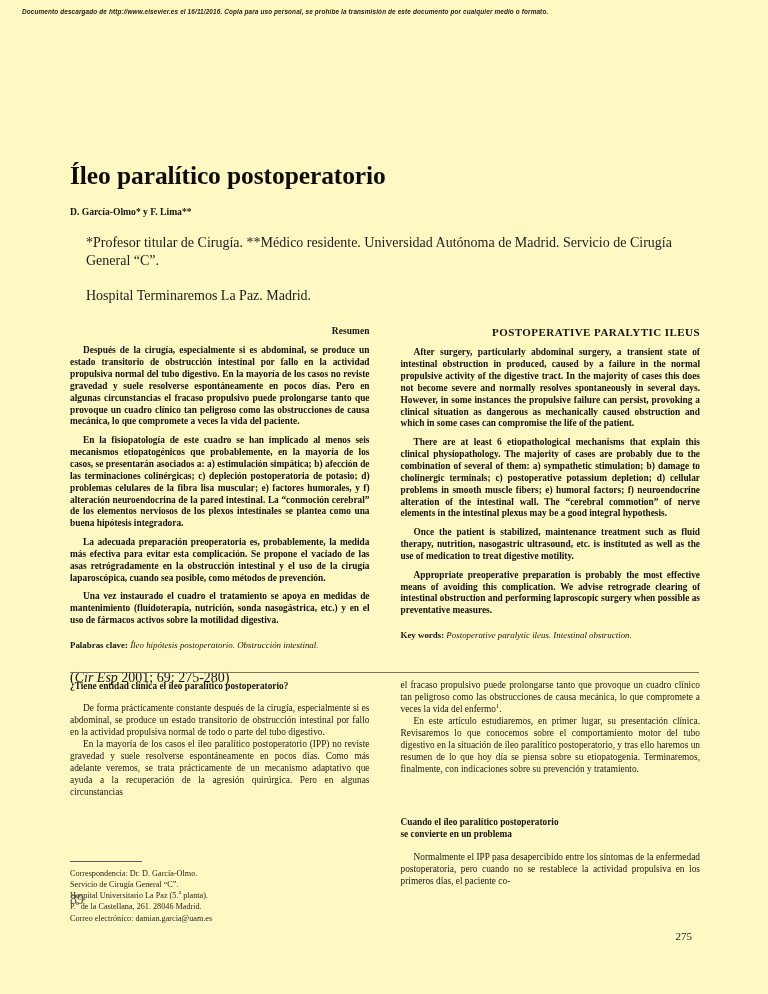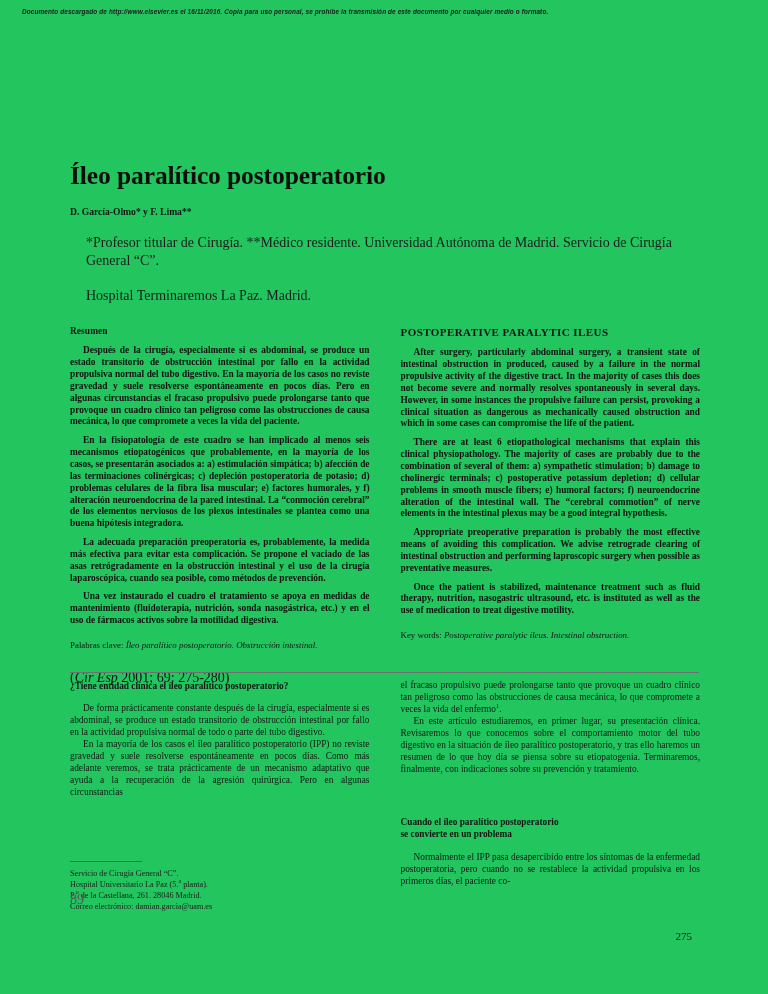--- a/index.html
+++ b/index.html
@@ -13,21 +13,21 @@
     height: 994px;
     position: relative;
     font-family: "Liberation Serif", "DejaVu Serif", serif;
     color: #141414;
     overflow: hidden;
   }
 
   .page {
     position: absolute;
     inset: 0;
-    background: #22c55e;
+    background: #fef9c3;
   }
 
   
   .download-banner {
     position: absolute;
     top: 8px;
     left: 22px;
     right: 22px;
     font-family: "Liberation Sans", "DejaVu Sans", sans-serif;
     font-style: italic;
@@ -77,20 +77,21 @@
   }
   .abs-col {
     width: 300px;
   }
 
   .abs-heading {
     font-size: 9.4px;
     font-weight: bold;
     margin: 0 0 9px 0;
     letter-spacing: 0.01em;
+    text-align: right;
   }
   .abs-heading.en {
     font-size: 11px;
     letter-spacing: 0.04em;
   }
 
   .abs-p {
     font-size: 9.35px;
     font-weight: bold;
     line-height: 1.268;
@@ -101,21 +102,21 @@
     hyphens: manual;
     color: #111111;
   }
   .abs-p + .abs-p { margin-top: 7px; }
 
   .keywords {
     font-size: 8.9px;
     margin: 13px 0 0 0;
     line-height: 1.3;
   }
-  .keywords b { font-weight: normal; }
+  .keywords b { font-weight: bold; }
   .keywords i { font-style: italic; font-family: Liberation Serif, serif; }
 
   .citation {
     font-size: 14px;
     margin: 17px 0 0 0;
     line-height: 1.3;
   }
   .citation i { font-style: italic; }
 
   
@@ -218,33 +219,33 @@
       <div class="abs-col">
         <p class="abs-heading">Resumen</p>
 
         <p class="abs-p">Después de la cirugía, especialmente si es abdominal, se produce un estado transitorio de obstrucción intestinal por fallo en la actividad propulsiva normal del tubo digestivo. En la mayoría de los casos no reviste gravedad y suele resolverse espontáneamente en pocos días. Pero en algunas circunstancias el fracaso propulsivo puede prolongarse tanto que provoque un cuadro clínico tan peligroso como las obstrucciones de causa mecánica, lo que compromete a veces la vida del paciente.</p>
         <p class="abs-p">En la fisiopatología de este cuadro se han implicado al menos seis mecanismos etiopatogénicos que probablemente, en la mayoría de los casos, se presentarán asociados a: a) estimulación simpática; b) afección de las terminaciones colinérgicas; c) depleción postoperatoria de potasio; d) problemas celulares de la fibra lisa muscular; e) factores humorales, y f) alteración neuroendocrina de la pared intestinal. La “conmoción cerebral” de los elementos nerviosos de los plexos intestinales se plantea como una buena hipótesis integradora.</p>
         <p class="abs-p">La adecuada preparación preoperatoria es, probablemente, la medida más efectiva para evitar esta complicación. Se propone el vaciado de las asas retrógradamente en la obstrucción intestinal y el uso de la cirugía laparoscópica, cuando sea posible, como métodos de prevención.</p>
         <p class="abs-p">Una vez instaurado el cuadro el tratamiento se apoya en medidas de mantenimiento (fluidoterapia, nutrición, sonda nasogástrica, etc.) y en el uso de fármacos activos sobre la motilidad digestiva.</p>
 
         <p class="keywords">
           <b>Palabras clave:</b>
-          <i>Íleo paralítico postoperatorio. Obstrucción intestinal.</i>
+          <i>Íleo hipótesis postoperatorio. Obstrucción intestinal.</i>
         </p>
 
         <p class="citation">(<i>Cir Esp</i> <span>2001; 69: 275-280)</span></p>
       </div>
 
       <div class="abs-col">
         <p class="abs-heading en">POSTOPERATIVE PARALYTIC ILEUS</p>
 
         <p class="abs-p">After surgery, particularly abdominal surgery, a transient state of intestinal obstruction in produced, caused by a failure in the normal propulsive activity of the digestive tract. In the majority of cases this does not become severe and normally resolves spontaneously in several days. However, in some instances the propulsive failure can persist, provoking a clinical situation as dangerous as mechanically caused obstruction and which in some cases can compromise the life of the patient.</p>
         <p class="abs-p">There are at least 6 etiopathological mechanisms that explain this clinical physiopathology. The majority of cases are probably due to the combination of several of them: a) sympathetic stimulation; b) damage to cholinergic terminals; c) postoperative potassium depletion; d) cellular problems in smooth muscle fibers; e) humoral factors; f) neuroendocrine alteration of the intestinal wall. The “cerebral commotion” of nerve elements in the intestinal plexus may be a good integral hypothesis.</p>
+        <p class="abs-p">Once the patient is stabilized, maintenance treatment  such as fluid therapy, nutrition, nasogastric ultrasound, etc. is instituted as well as the use of medication to treat digestive motility.</p>
         <p class="abs-p">Appropriate preoperative preparation is probably the most effective means of avoiding this complication. We advise retrograde clearing of intestinal obstruction and performing laproscopic surgery when possible as preventative measures.</p>
-        <p class="abs-p">Once the patient is stabilized, maintenance treatment  such as fluid therapy, nutrition, nasogastric ultrasound, etc. is instituted as well as the use of medication to treat digestive motility.</p>
 
         <p class="keywords">
           <b>Key words:</b>
           <i>Postoperative paralytic ileus. Intestinal obstruction.</i>
         </p>
       </div>
 
     </div>
   </div>
 
@@ -268,20 +269,21 @@
 
       <p class="sec-heading two-line"><span>Cuando el íleo paralítico postoperatorio</span><br><span>se convierte en un problema</span></p>
 
       <p class="body-p">Normalmente el IPP pasa desapercibido entre los síntomas de la enfermedad postoperatoria, pero cuando no se restablece la actividad propulsiva en los primeros días, el paciente co-</p>
     </div>
 
   </div>
 
   <div class="footnote">
     <div class="fn-rule"></div>
+    <p class="fn-line">Correspondencia: Dr. D. García-Olmo.</p>
     <p class="fn-line">Servicio de Cirugía General “C”.</p>
     <p class="fn-line"><span>Hospital Universitario La Paz (5.</span><sup>a</sup><span> planta).</span></p>
     <p class="fn-line"><span>P.</span><sup>o</sup><span> de la Castellana, 261. 28046 Madrid.</span></p>
     <p class="fn-line">Correo electrónico: damian.garcia@uam.es</p>
   </div>
 
   <div class="folio-left">89</div>
   <div class="folio-right">275</div>
 
 </div>

